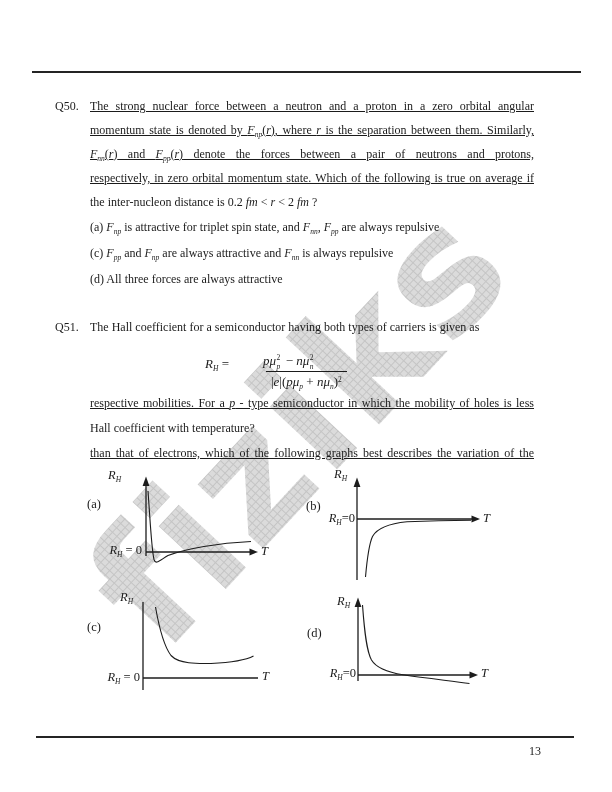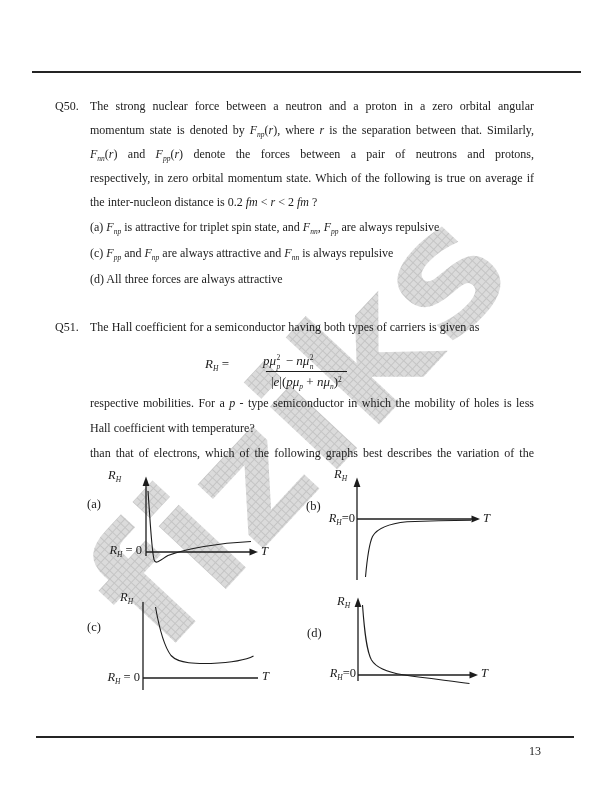--- a/index.html
+++ b/index.html
@@ -9,21 +9,21 @@
   }
   .page{position:absolute;inset:0;}
   .wm{position:absolute;left:0;top:0;z-index:0;}
   .gfx{position:absolute;left:0;top:0;z-index:1;pointer-events:none;}
   .rule{position:absolute;background:#242424;z-index:2;}
   .rule-top{left:32px;top:71px;width:549px;height:2px;}
   .rule-bottom{left:36px;top:736px;width:538px;height:2.4px;}
   .qlabel{position:absolute;z-index:2;line-height:24px;}
   .block{position:absolute;z-index:2;width:444px;}
   .block .line{height:24px;line-height:24px;white-space:nowrap;}
-  .jline{text-align:justify;text-align-last:justify;}
+  .jline{text-align:justify;text-align-last:justify;text-decoration:underline;}
   .options .line{height:26px;line-height:26px;}
   .lines2 .line{height:25px;line-height:25px;}
   .i{font-style:italic;}
   .sub{font-style:italic;font-size:7.5px;vertical-align:-3px;}
   .sup{font-size:7.5px;vertical-align:4px;}
   .ss{display:inline-block;position:relative;width:6px;height:13px;font-size:7.5px;vertical-align:-4px;margin-left:0.5px;}
   .ss-sup{position:absolute;top:-3px;left:0;font-style:normal;}
   .ss-sub{position:absolute;bottom:-2px;left:0;font-style:italic;}
   .formula{position:absolute;left:205px;top:338px;z-index:2;display:flex;align-items:center;font-size:13px;}
   .frac{display:inline-block;text-align:center;margin-left:3px;}
@@ -47,21 +47,21 @@
     </defs>
     <text x="302" y="482" text-anchor="middle" font-family="'DejaVu Sans', sans-serif" font-size="168" font-weight="bold" letter-spacing="4" fill="url(#wmp)" opacity="0.95" transform="rotate(-47 302 428)">fiziks</text>
   </svg>
 
   <div class="rule rule-top"></div>
   <div class="rule rule-bottom"></div>
 
   <div class="qlabel" style="left:55px;top:94px;">Q50.</div>
   <div class="block" style="left:90px;top:94px;">
     <div class="line jline"><span>The strong nuclear force between a neutron and a proton in a zero orbital angular</span></div>
-    <div class="line jline"><span>momentum state is denoted by </span><span class="i">F</span><span class="sub">np</span><span>(</span><span class="i">r</span><span>)</span><span>, where </span><span class="i">r</span><span> is the separation between that. Similarly,</span></div>
+    <div class="line jline"><span>momentum state is denoted by </span><span class="i">F</span><span class="sub">np</span><span>(</span><span class="i">r</span><span>)</span><span>, where </span><span class="i">r</span><span> is the separation between them. Similarly,</span></div>
     <div class="line jline"><span class="i">F</span><span class="sub">nn</span><span>(</span><span class="i">r</span><span>)</span><span> and </span><span class="i">F</span><span class="sub">pp</span><span>(</span><span class="i">r</span><span>)</span><span> denote the forces between a pair of neutrons and protons,</span></div>
     <div class="line jline"><span>respectively, in zero orbital momentum state. Which of the following is true on average if</span></div>
     <div class="line"><span>the inter-nucleon distance is 0.2 </span><span class="i">fm</span><span> &lt; </span><span class="i">r</span><span> &lt; 2 </span><span class="i">fm</span><span> ?</span></div>
   </div>
   <div class="block options" style="left:90px;top:214px;">
     <div class="line"><span>(a) </span><span class="i">F</span><span class="sub">np</span><span> is attractive for triplet spin state, and </span><span class="i">F</span><span class="sub">nn</span><span>, </span><span class="i">F</span><span class="sub">pp</span><span> are always repulsive</span></div>
     <div class="line"><span>(c) </span><span class="i">F</span><span class="sub">pp</span><span> and </span><span class="i">F</span><span class="sub">np</span><span> are always attractive and </span><span class="i">F</span><span class="sub">nn</span><span> is always repulsive</span></div>
     <div class="line"><span>(d) All three forces are always attractive</span></div>
   </div>
 

